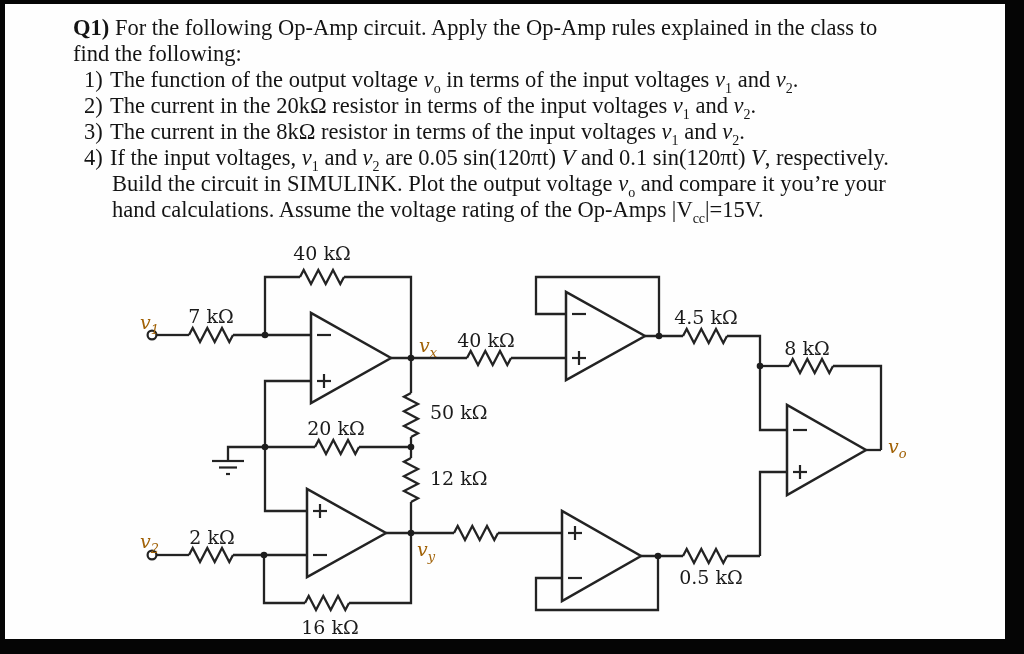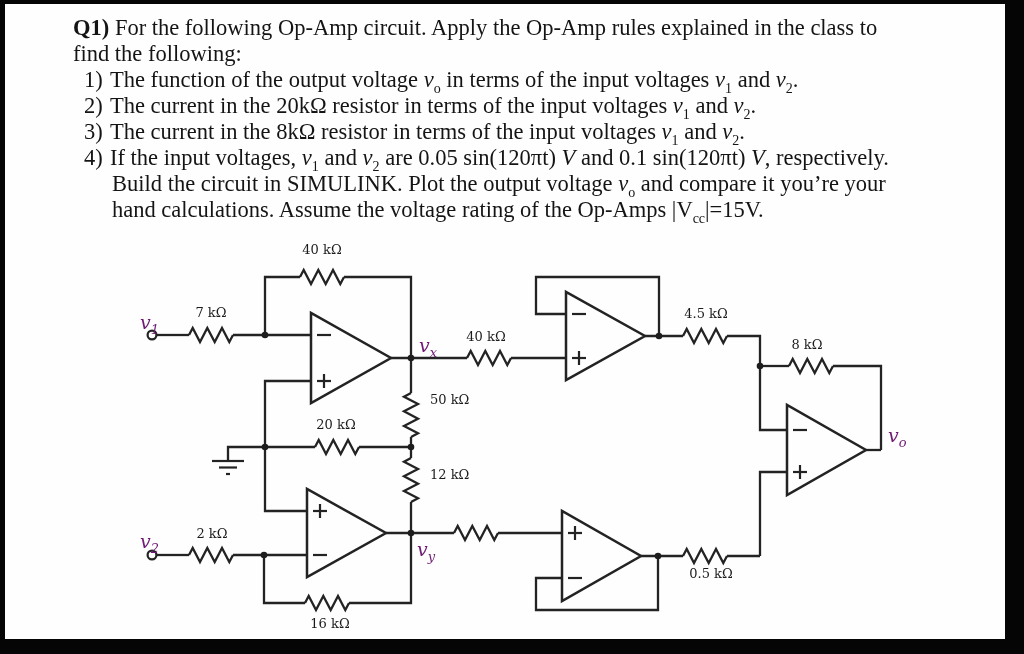--- a/index.html
+++ b/index.html
@@ -15,25 +15,25 @@
   .ptext{position:absolute;left:0;top:15px;width:1005px;}
   .tline{font-size:22.5px;line-height:26px;white-space:nowrap;padding-left:73px;color:#141414;}
   .tline.list{padding-left:84px;}
   .tline.cont{padding-left:112px;}
   .lnum{display:inline-block;width:26px;}
   .b{font-weight:bold;}
   .i{font-style:italic;}
   sub.s{font-size:14px;line-height:0;}
 
   
-  .rlabel{position:absolute;font-family:"DejaVu Serif",serif;font-size:13px;color:#1b1b1b;
+  .rlabel{position:absolute;font-family:"DejaVu Serif",serif;font-size:19px;color:#1b1b1b;
           transform:translateX(-50%);white-space:nowrap;}
   .rlabel.la{transform:none;}
   .nlabel{position:absolute;font-family:"DejaVu Serif",serif;font-style:italic;font-size:19px;
-          color:#701a75;white-space:nowrap;}
+          color:#a16207;white-space:nowrap;}
   .nlabel sub{font-size:13px;line-height:0;}
 
   svg.circ{position:absolute;left:0;top:0;}
   .w{fill:none;stroke:#232323;stroke-width:2.3;stroke-linejoin:miter;stroke-linecap:butt;}
   .tri{fill:none;stroke:#232323;stroke-width:2.5;stroke-linejoin:miter;}
   .sym{fill:none;stroke:#232323;stroke-width:2.2;stroke-linecap:butt;}
   .dot{fill:#1d1d1d;stroke:none;}
   .term{fill:#fff;stroke:#232323;stroke-width:2.2;}
 </style>
 </head>
@@ -156,26 +156,26 @@
     </g>
 
     <circle class="term" cx="152" cy="335" r="4.4"></circle>
     <circle class="term" cx="152" cy="555" r="4.4"></circle>
   </svg>
 
   <span class="rlabel" style="left:211px;top:305px">7 kΩ</span>
   <span class="rlabel" style="left:322px;top:242px">40 kΩ</span>
   <span class="rlabel" style="left:486px;top:329px">40 kΩ</span>
   <span class="rlabel" style="left:336px;top:417px">20 kΩ</span>
-  <span class="rlabel la" style="left:430px;top:392px">50 kΩ</span>
+  <span class="rlabel la" style="left:430px;top:401px">50 kΩ</span>
   <span class="rlabel la" style="left:430px;top:467px">12 kΩ</span>
   <span class="rlabel" style="left:212px;top:526px">2 kΩ</span>
   <span class="rlabel" style="left:330px;top:616px">16 kΩ</span>
   <span class="rlabel" style="left:706px;top:306px">4.5 kΩ</span>
   <span class="rlabel" style="left:807px;top:337px">8 kΩ</span>
   <span class="rlabel" style="left:711px;top:566px">0.5 kΩ</span>
 
   <span class="nlabel" style="left:140px;top:311px"><span>v</span><sub>1</sub></span>
   <span class="nlabel" style="left:140px;top:530px"><span>v</span><sub>2</sub></span>
   <span class="nlabel" style="left:419px;top:334px"><span>v</span><sub>x</sub></span>
   <span class="nlabel" style="left:417px;top:538px"><span>v</span><sub>y</sub></span>
-  <span class="nlabel" style="left:888px;top:424px"><span>v</span><sub>o</sub></span>
+  <span class="nlabel" style="left:888px;top:435px"><span>v</span><sub>o</sub></span>
 </div>
 
 </body></html>

